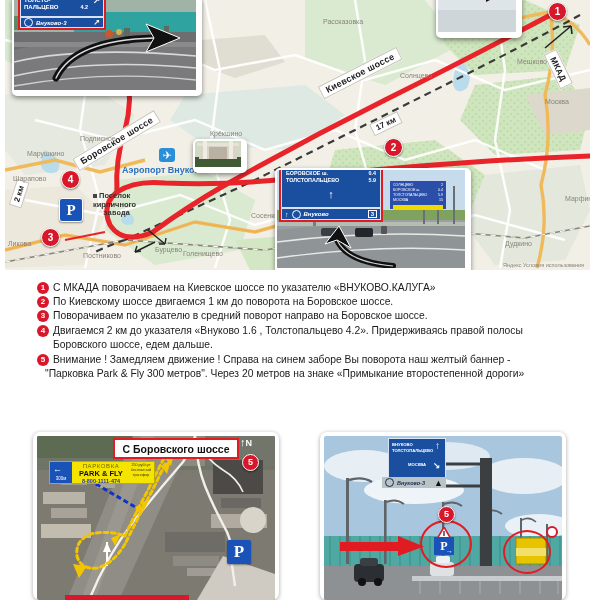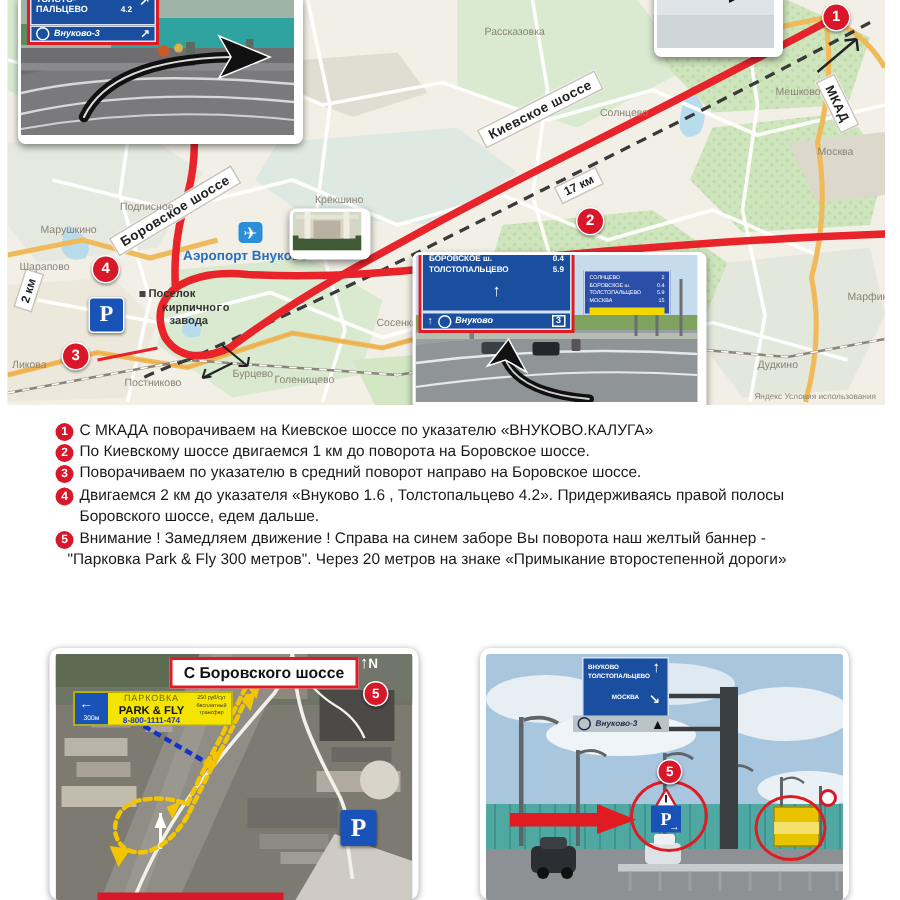--- a/index.html
+++ b/index.html
@@ -232,22 +232,22 @@
     <div class="pin" style="left:543px;top:2px;">1</div>
     <div class="pin" style="left:379px;top:138px;">2</div>
     <div class="pin" style="left:36px;top:228px;">3</div>
     <div class="pin" style="left:56px;top:170px;">4</div>
 
     <div class="plane-ic" style="left:154px;top:148px;width:16px;height:14px;">✈</div>
     <div class="airport-lbl" style="left:117px;top:165px;">Аэропорт Внуково</div>
 
     <div class="village-lbl" style="left:88px;top:192px;">
       <span style="display:inline-block;width:4px;height:4px;background:#444;vertical-align:middle;margin-right:2px;"></span>Поселок<br>
-      <span style="margin-left:15px;font-family:Liberation Mono, monospace;">кирпичного</span><br>
-      <span style="margin-left:20px;">завода</span>
+      <span style="margin-left:0;">кирпичного</span><br>
+      <span style="margin-left:10px;font-family:Liberation Mono, monospace;">завода</span>
     </div>
 
     <div class="pmark" style="left:54px;top:198px;width:22px;height:22px;font-size:15px;">P</div>
 
     <div class="mtxt" style="left:22px;top:150px;">Марушкино</div>
     <div class="mtxt" style="left:75px;top:135px;">Подписное</div>
     <div class="mtxt" style="left:8px;top:175px;">Шарапово</div>
     <div class="mtxt" style="left:150px;top:246px;">Бурцево</div>
     <div class="mtxt" style="left:178px;top:250px;">Голенищево</div>
     <div class="mtxt" style="left:78px;top:252px;">Постниково</div>

